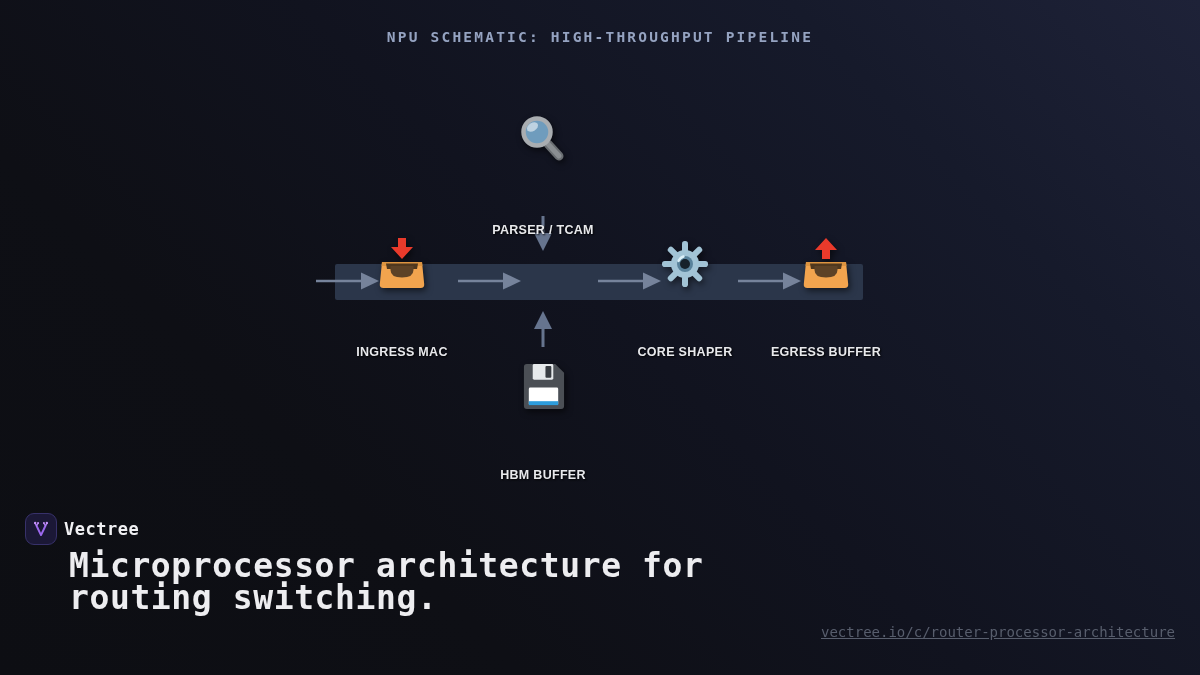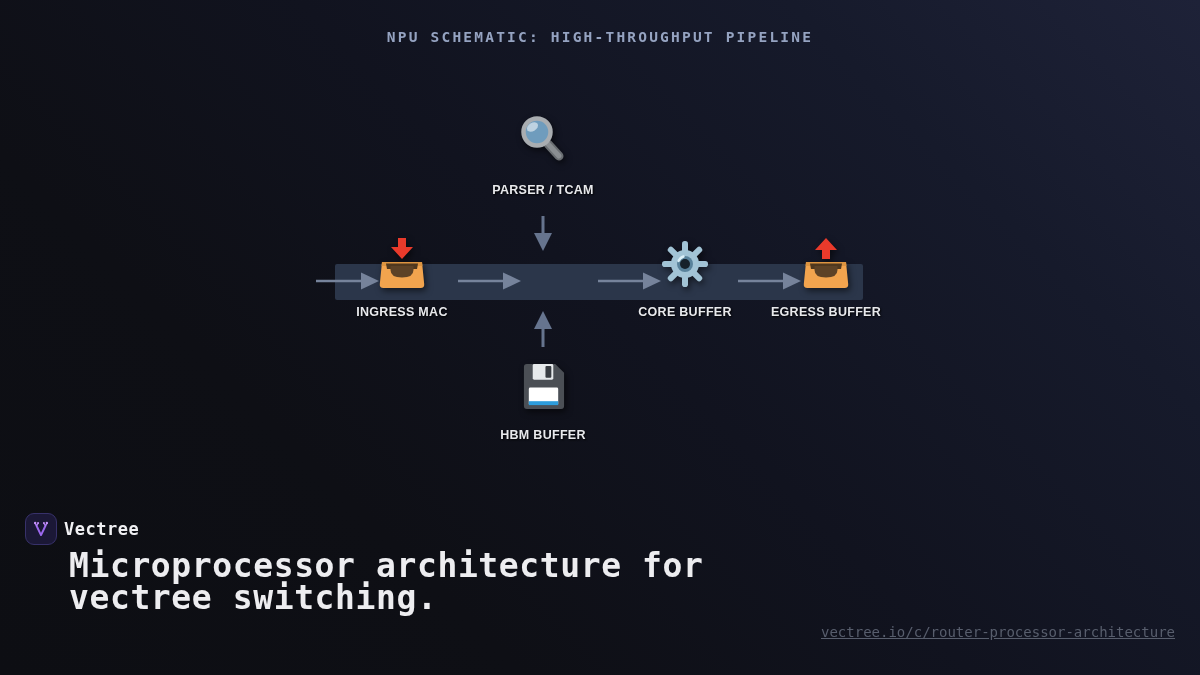--- a/index.html
+++ b/index.html
@@ -14,21 +14,21 @@
     position:absolute; top:29px; left:0; width:1200px; text-align:center;
     font:bold 14.5px "DejaVu Sans Mono", monospace; letter-spacing:2.2px;
     color:#95a3c1;
   }
   
   .abs{ position:absolute; }
   .node-icon{ filter:drop-shadow(2px 3px 3px rgba(0,0,0,.55)); }
   .node-label{
     position:absolute; width:200px; text-align:center;
     font:bold 12.5px "Liberation Sans", sans-serif; letter-spacing:.3px;
-    color:#e8e9ec; text-shadow:1px 1px 2px rgba(0,0,0,.9);
+    color:#e8e9ec; text-shadow:1px 1px 2px rgba(0,0,0,.9);margin-top:40px;
   }
   .bus-bar{
     position:absolute; left:335px; top:264px; width:528px; height:36px;
     background:#2b364a; border-radius:2px;
   }
   
   .logo-badge{
     position:absolute; left:25px; top:513px; width:32px; height:32px;
     border-radius:9px; background:#1b1836; border:1px solid #37316a;
     display:flex; align-items:center; justify-content:center;
@@ -115,21 +115,21 @@
           <rect x="21" y="1" width="6" height="12" rx="2.8" transform="rotate(180 24 24)"></rect>
           <rect x="21" y="1" width="6" height="12" rx="2.8" transform="rotate(225 24 24)"></rect>
           <rect x="21" y="1" width="6" height="12" rx="2.8" transform="rotate(270 24 24)"></rect>
           <rect x="21" y="1" width="6" height="12" rx="2.8" transform="rotate(315 24 24)"></rect>
           <circle cx="24" cy="24" r="14"></circle>
         </g>
         <circle cx="24" cy="24" r="8" fill="#59829b"></circle>
         <circle cx="24" cy="24" r="5" fill="#16212b"></circle>
         <path d="M17.5 21 a8 8 0 0 1 5 -4.5" stroke="#dcf0f8" stroke-width="2.4" fill="none" stroke-linecap="round"></path>
       </svg>
-      <div class="node-label" style="left:585px;top:305px">CORE BUFFER</div>
+      <div class="node-label" style="left:585px;top:305px">CORE SHAPER</div>
     </div>
 
     <div>
       <svg class="abs node-icon" style="left:801px;top:238px" width="50" height="52" viewBox="0 0 50 52">
         <path d="M25 0 l11 12 h-7 v9 h-8 v-9 h-7 z" fill="#e93a2b"></path>
         <path d="M5 24 H45 L47.2 46 q.4 4 -3.6 4 H6.4 q-4 0 -3.6 -4 Z" fill="#f2a44e"></path>
         <path d="M5 24 H45 l.4 4 H4.6 Z" fill="#dd9440"></path>
         <path d="M9 25.5 H41 L40 31 H10 Z" fill="#50381e"></path>
         <path d="M13.5 28 H36.5 V32 q0 7.5 -11.5 7.5 Q13.5 39.5 13.5 32 Z" fill="#5d4226"></path>
       </svg>
@@ -160,20 +160,20 @@
         <circle cx="12.4" cy="8.6" r="1.2" fill="#c792fa"></circle>
         <circle cx="19.6" cy="8.6" r="1.2" fill="#c792fa"></circle>
         <circle cx="23.2" cy="8.6" r="1.5" fill="#c792fa"></circle>
       </svg>
     </div>
 
     <div class="brand-name">Vectree</div>
 
     <div class="headline">
       <div>Microprocessor architecture for</div>
-      <div>vectree switching.</div>
+      <div>routing switching.</div>
     </div>
 
     <div class="footer-url">vectree.io/c/router-processor-architecture</div>
 
   </div>
 
 </div>
 
 </body></html>

